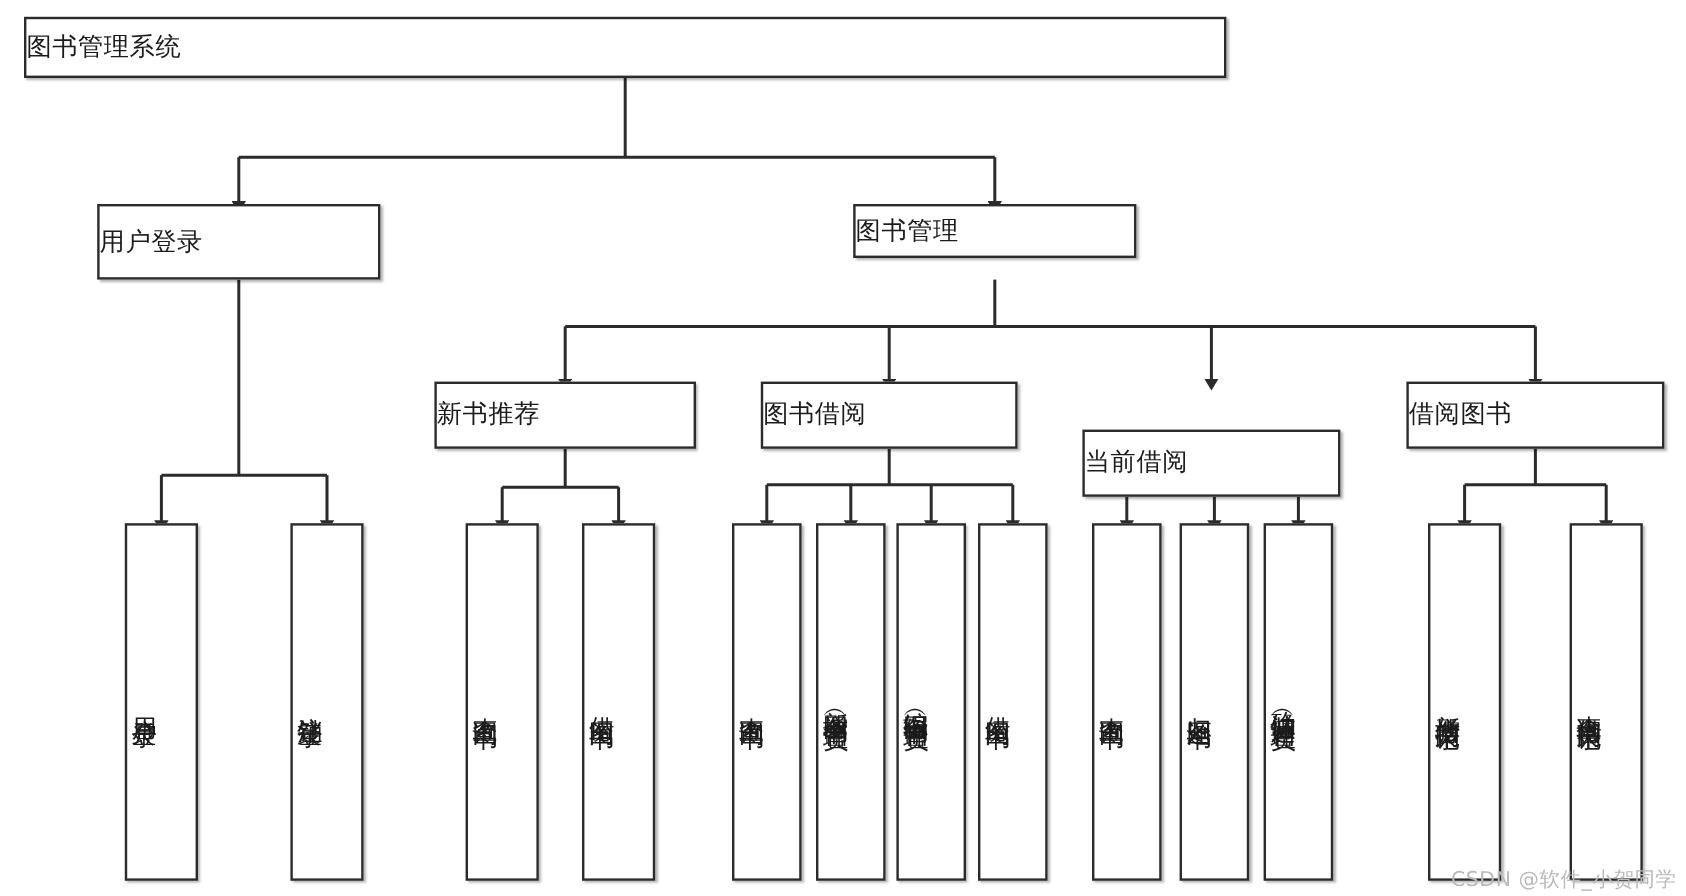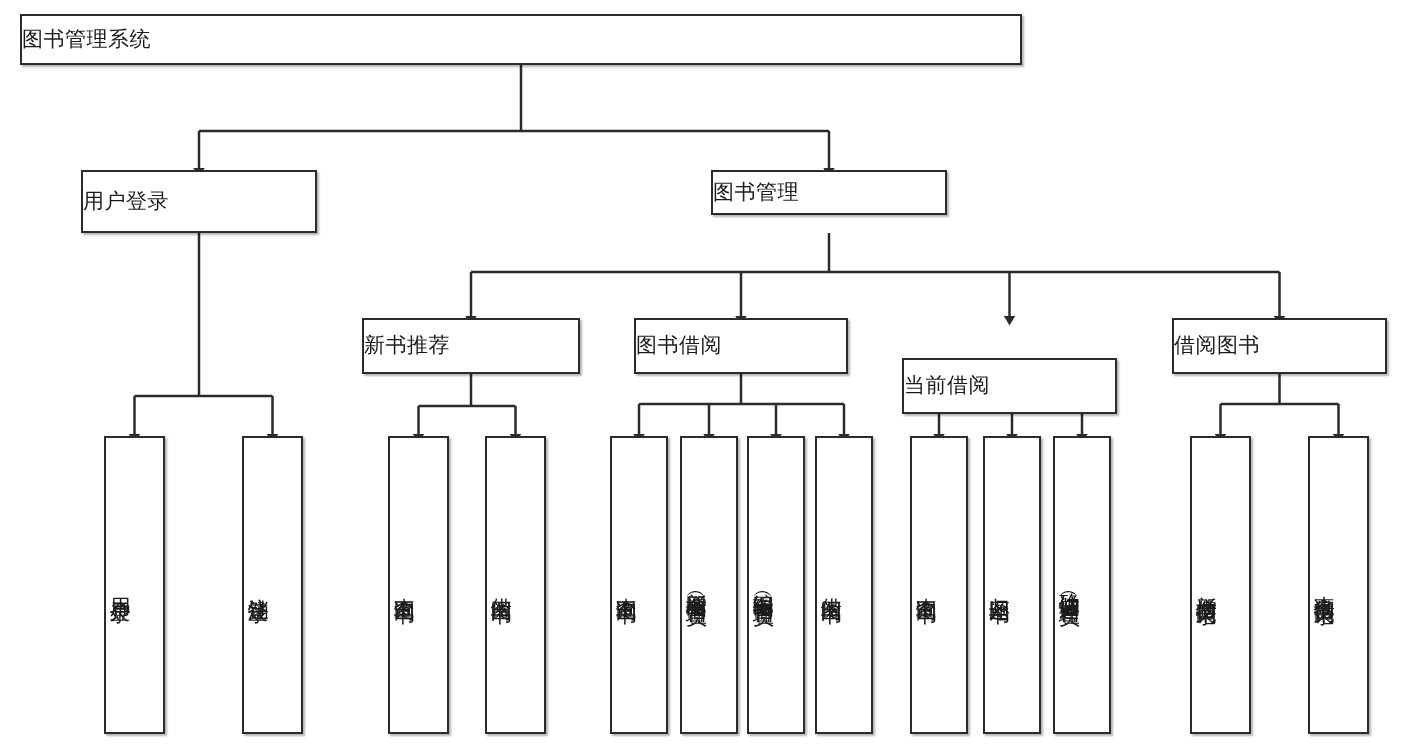--- a/index.html
+++ b/index.html
@@ -165,13 +165,14 @@
         <span class="node-label">确认归还（管理员）</span>
       </div>
       <div class="node leaf" style="left: 1190px; top: 436px; width: 61px; height: 298px;">
         <span class="node-label">新增借阅记录</span>
       </div>
       <div class="node leaf" style="left: 1308px; top: 436px; width: 61px; height: 298px;">
         <span class="node-label">查询借阅记录</span>
       </div>
     </div>
 
+  <div id="watermark">CSDN @软件_小贺同学</div>
 </div>
 
 </body></html>

